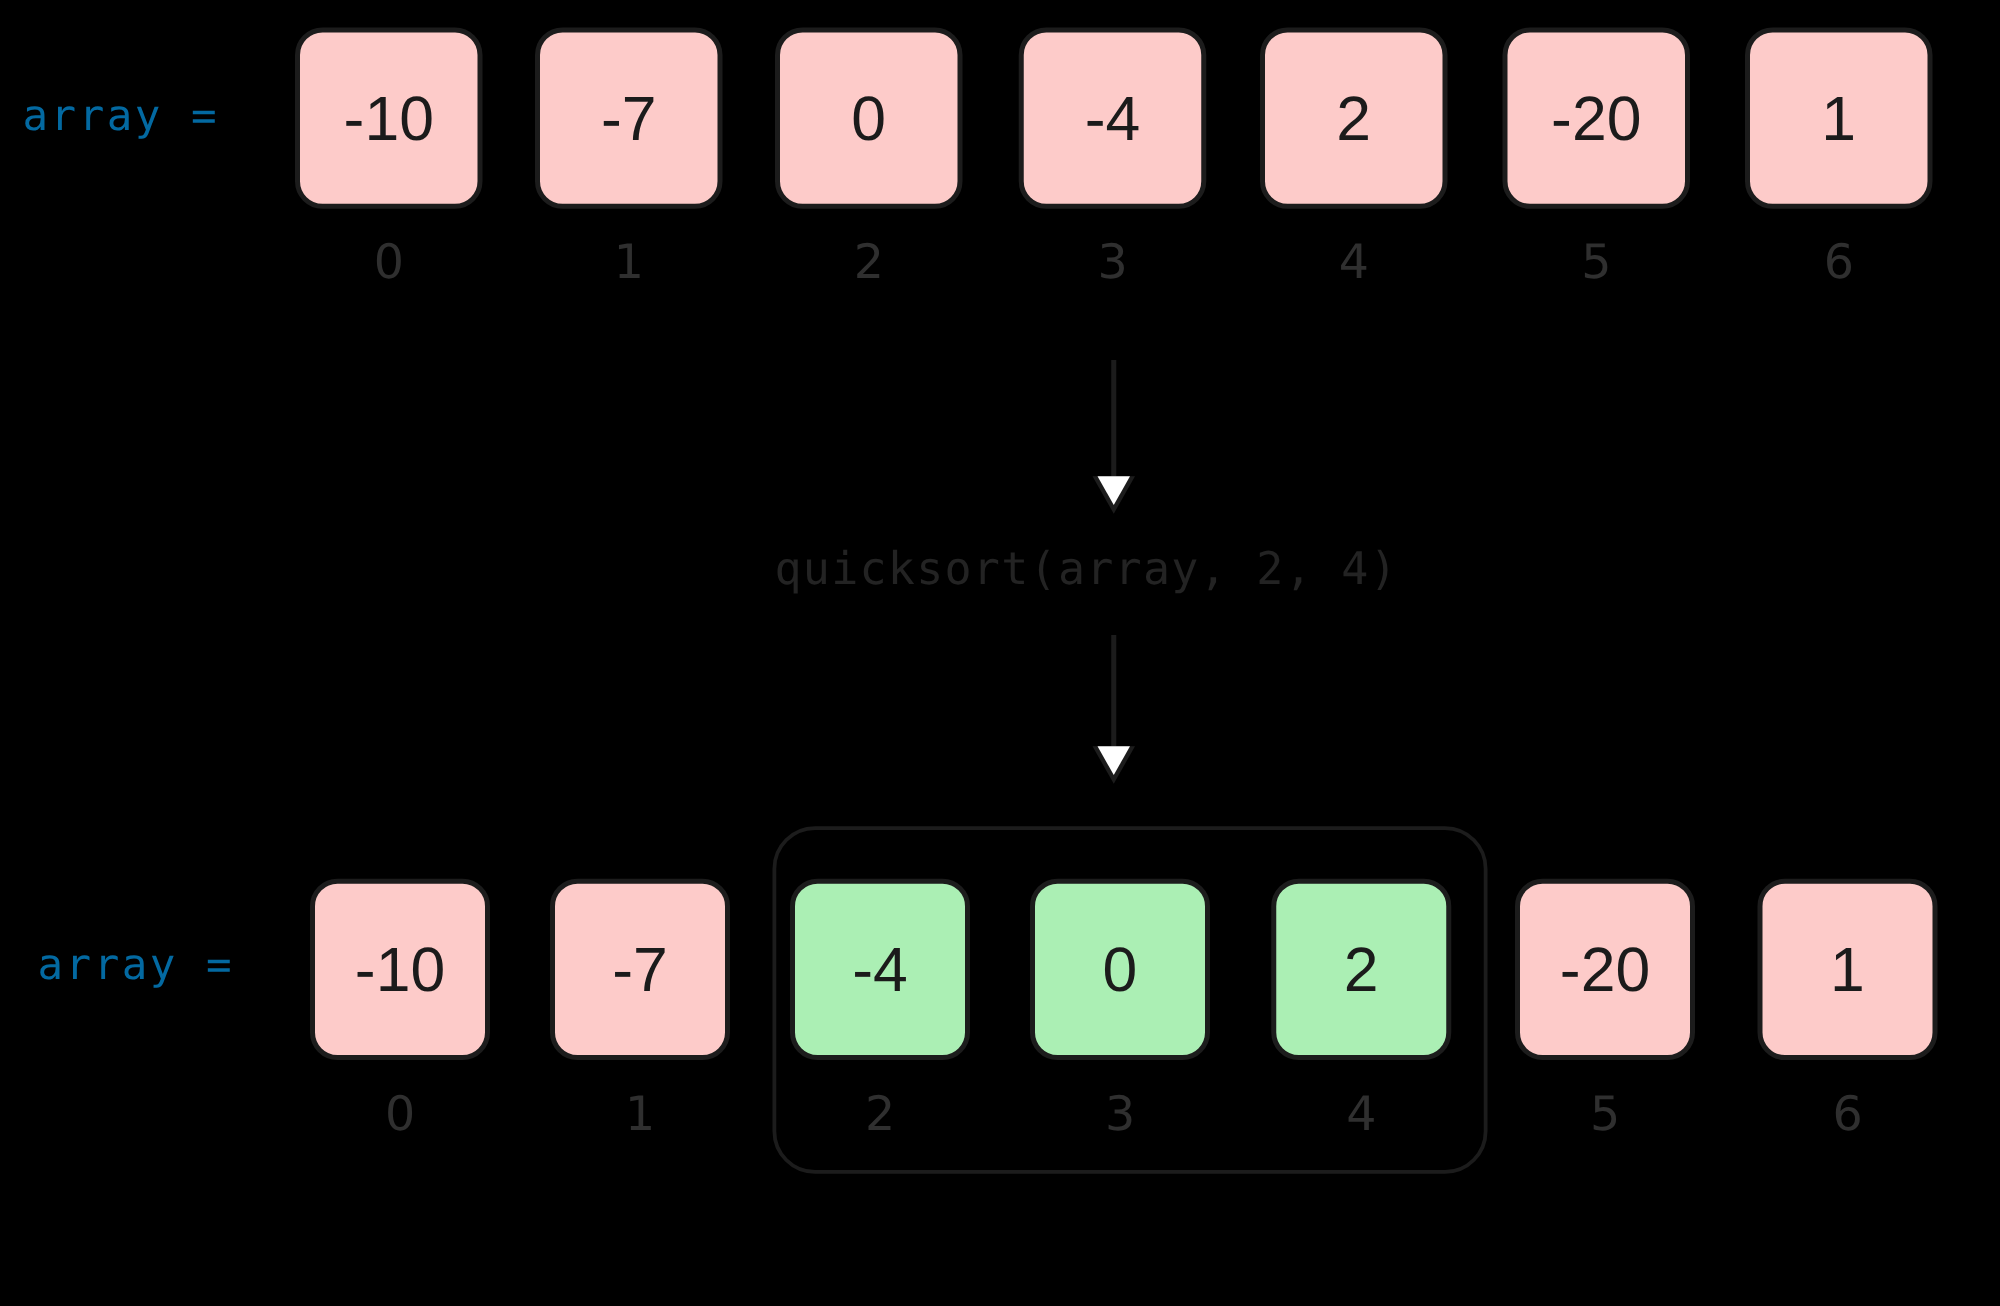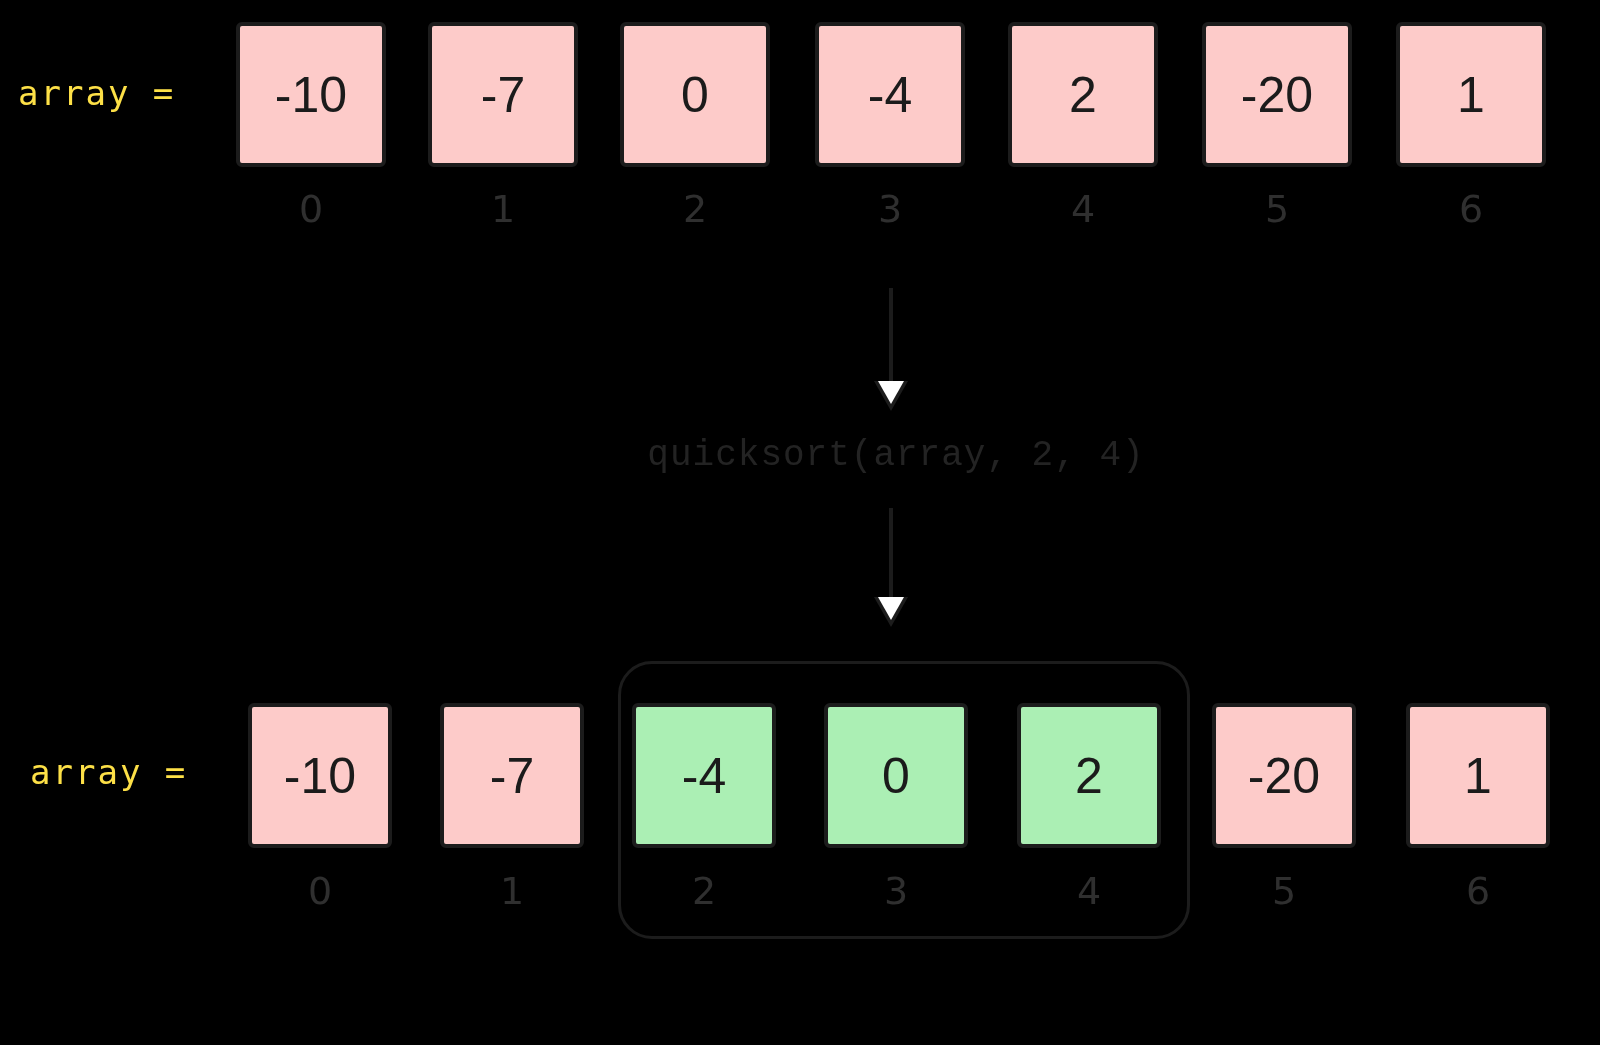--- a/index.html
+++ b/index.html
@@ -19,31 +19,31 @@
     position: absolute;
     inset: 0;
   }
 
   
   .row-label {
     position: absolute;
     font-family: "DejaVu Sans Mono", monospace;
     font-size: 34px;
     letter-spacing: 2px;
-    color: #fde047;
+    color: #0369a1;
     white-space: pre;
     line-height: 1;
   }
 
   
   .cell {
     position: absolute;
     box-sizing: border-box;
     border: 4px solid #1c1c1c;
-    border-radius: 6px;
+    border-radius: 22px;
     display: flex;
     align-items: center;
     justify-content: center;
     font-family: "Liberation Sans", sans-serif;
     font-size: 50px;
     color: #1b1b1b;
     line-height: 1;
   }
   .cell.pink  { background: #fdcbc9; }
   .cell.green { background: #abefb4; }
@@ -153,21 +153,21 @@
   <div class="idx" style="left:1008px; top:190px; width:150px;">4</div>
   <div class="idx" style="left:1202px; top:190px; width:150px;">5</div>
   <div class="idx" style="left:1396px; top:190px; width:150px;">6</div>
 
   <div class="arrow-shaft" style="left:889px; top:288px; height:96px;"></div>
   <div class="arrow-head" style="left:874px; top:381px;">
     <span class="outer"></span>
       <span class="inner"></span>
   </div>
 
-  <div class="call-label" style="left:596px; top:438px; width:600px;font-family:Liberation Mono, monospace;">quicksort(array, 2, 4)</div>
+  <div class="call-label" style="left:569px; top:438px; width:600px;">quicksort(array, 2, 4)</div>
 
   <div class="arrow-shaft" style="left:889px; top:508px; height:92px;"></div>
   <div class="arrow-head" style="left:874px; top:597px;">
     <span class="outer"></span>
       <span class="inner"></span>
   </div>
 
   <div class="row-label" style="left:30px; top:755px;">array =</div>
 
   <div class="group-box" style="left:618px; top:661px; width:572px; height:278px;"></div>

